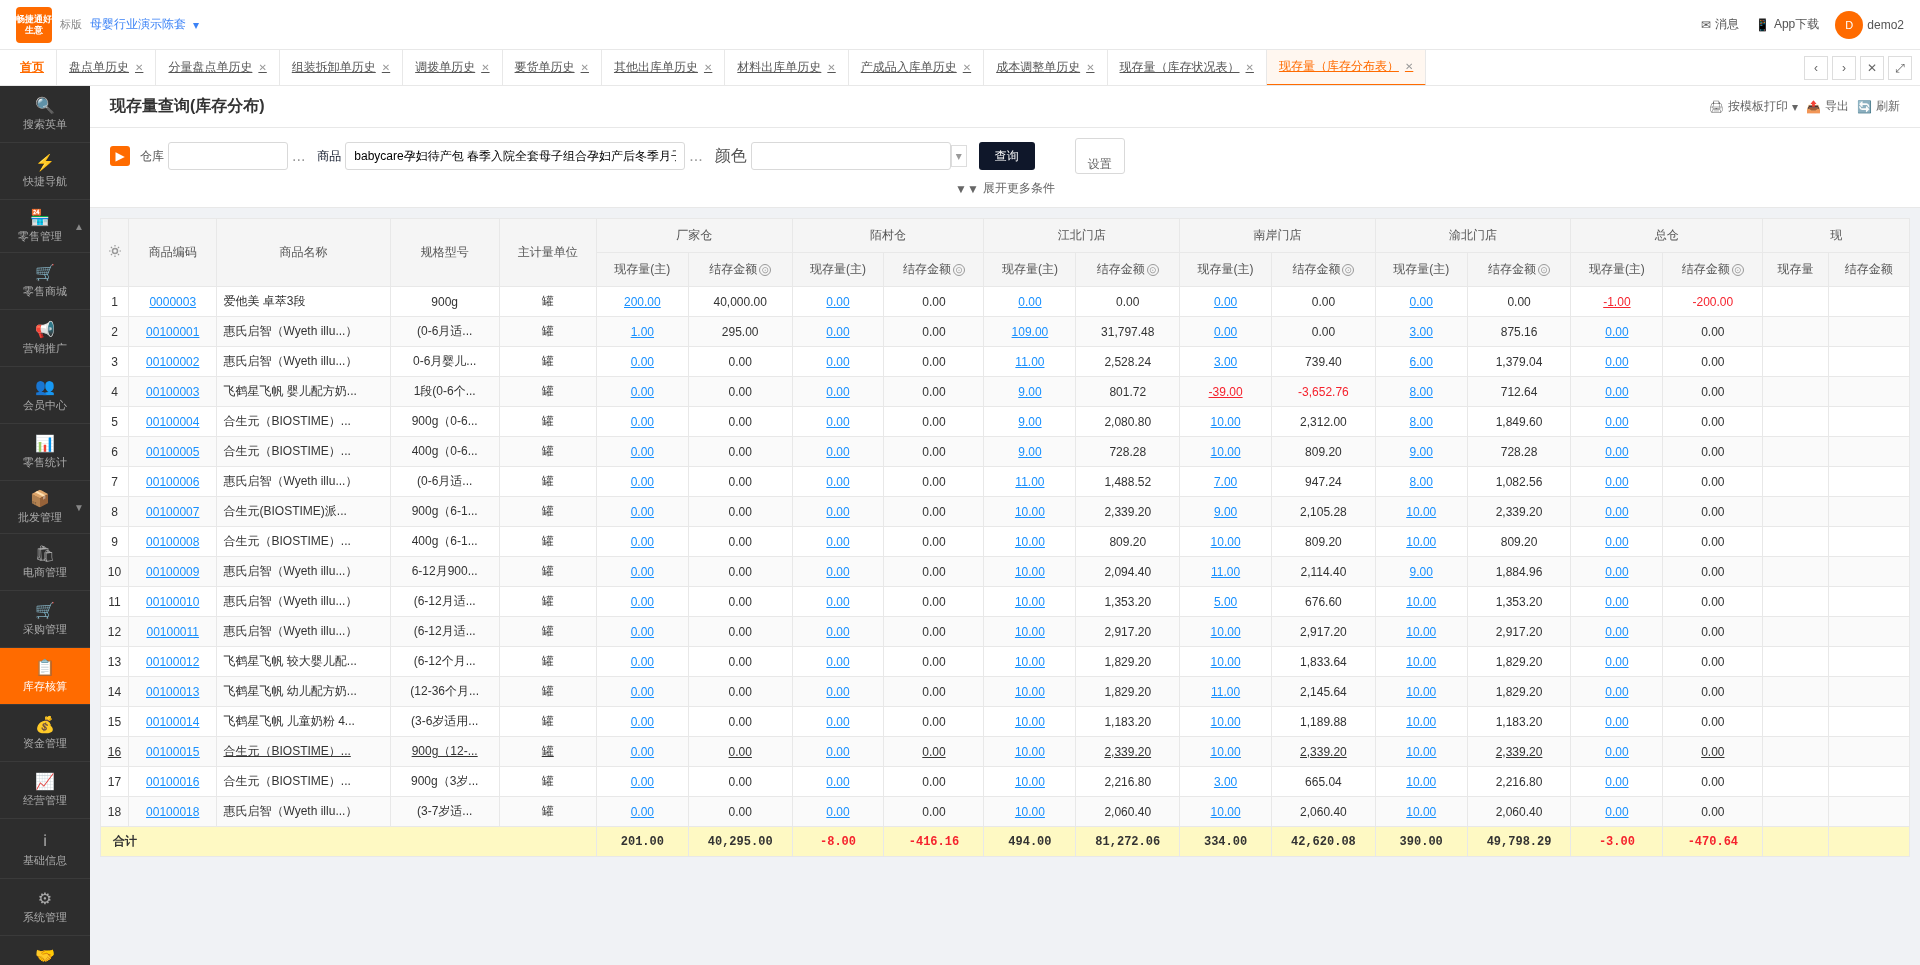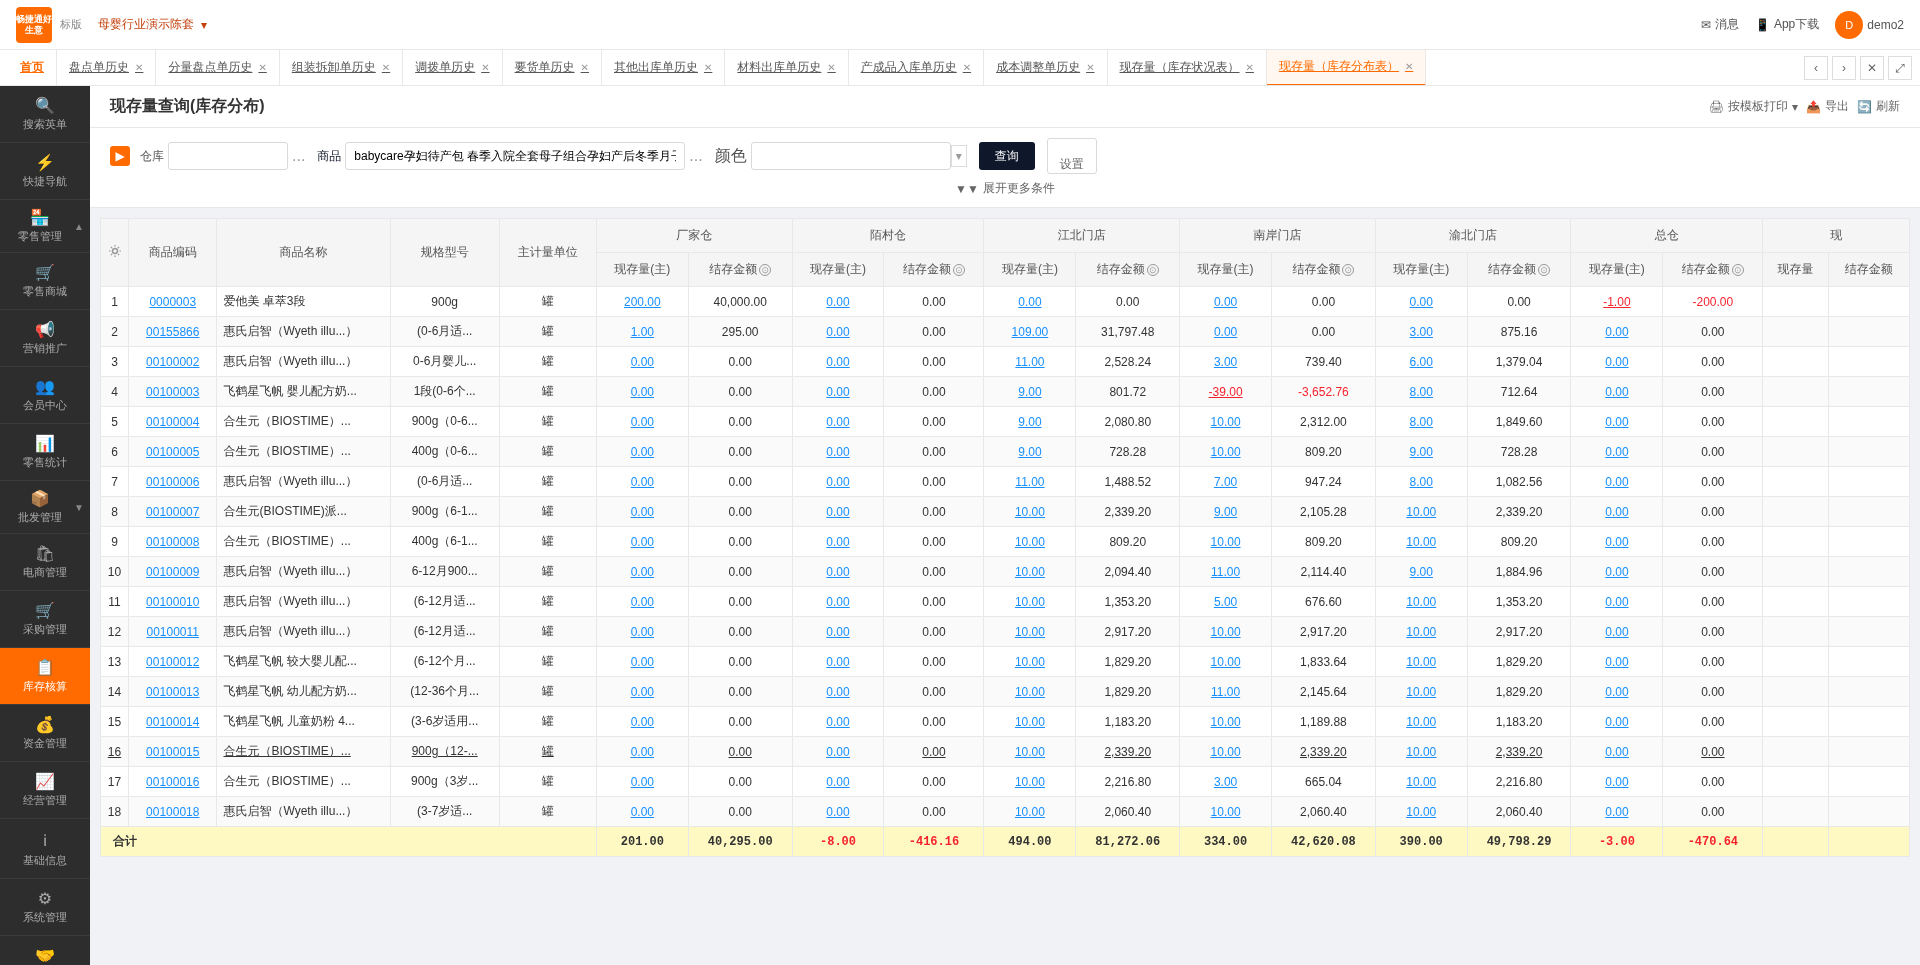--- a/index.html
+++ b/index.html
@@ -36,21 +36,21 @@
     .content { flex: 1; display: flex; flex-direction: column; overflow: hidden; background: #f0f2f5; justify-content: center; }
     
     
     .page-header { background: #fff; padding: 10px 20px; display: flex; align-items: center; justify-content: space-between; border-bottom: 1px solid #e8e8e8; }
     .page-title { font-size: 16px; font-weight: bold; color: #333; }
     .page-actions { display: flex; align-items: center; gap: 8px; }
     .action-btn { display: flex; align-items: center; gap: 4px; font-size: 12px; color: #666; cursor: pointer; }
     .search-input { height: 28px; border: 1px solid #d9d9d9; border-radius: 3px; padding: 0 8px; font-size: 12px; outline: none; }
     .search-input-mid { width: 180px; }
     .query-btn { height: 28px; padding: 0 16px; background: #0f172a; color: #fff; border: none; border-radius: 3px; cursor: pointer; font-size: 12px; }
-    .setting-btn { height: 28px; padding: 17px 12px; background: #fff; color: #666; border: 1px solid #d9d9d9; border-radius: 3px; cursor: pointer; font-size: 12px; }
+    .setting-btn { height: 28px; padding: 17px 12px; background: #fff; color: #666; border: 1px solid #d9d9d9; border-radius: 3px; cursor: pointer; font-size: 12px; margin-left: 28px; }
     .orange-arrow { display: inline-block; width: 20px; height: 20px; background: #ff6b00; color: white; border-radius: 3px; text-align: center; line-height: 20px; font-size: 12px; cursor: pointer; }
     
     
     .table-container { flex: 1; overflow: auto; padding: 10px; }
     .data-table { width: 100%; border-collapse: collapse; background: #fff; font-size: 12px; }
     .data-table th { background: #f5f5f5; padding: 8px 6px; text-align: center; border: 1px solid #e8e8e8; font-weight: normal; color: #555; white-space: nowrap; }
     .data-table td { padding: 6px 6px; border: 1px solid #e8e8e8; text-align: center; white-space: nowrap; }
     .data-table .link-cell { color: #1890ff; text-decoration: underline; cursor: pointer; }
     .data-table .negative { color: #f5222d; }
     .data-table .sum-row { background: #fef9c3; font-weight: bold; font-family: Liberation Mono, monospace; }
@@ -67,21 +67,21 @@
   </style>
 </head>
 <body>
 
 <div class="top-bar">
   <div class="logo-area">
     <div class="logo-icon">
       <span style="font-size:9px; text-align:center; line-height:1.2;">畅捷通好生意</span>
     </div>
     <div style="font-size:11px; color:#888;">标版</div>
-    <div style="display:flex; align-items:center; gap:7px; margin-left:8px; cursor:pointer; color:#c2410c; font-size:12px;">
+    <div style="display:flex; align-items:center; gap:7px; cursor:pointer; color:#3b82f6; font-size:12px;">
       <span>母婴行业演示陈套</span>
       <span>▾</span>
     </div>
   </div>
   <div class="top-right">
     <div class="top-right-item">
       <span>✉</span>
       <span>消息</span>
     </div>
     <div class="top-right-item">
@@ -324,21 +324,21 @@
     <td class="">0.00</td>
     <td class="link-cell">0.00</td>
     <td>0.00</td>
     <td class="link-cell negative">-1.00</td>
     <td class="negative">-200.00</td>
     <td></td>
     <td></td>
   </tr>
             <tr style="background: rgb(250, 250, 250);">
     <td>2</td>
-    <td class="link-cell">00155866</td>
+    <td class="link-cell">00100001</td>
     <td style="text-align:left; max-width:130px; overflow:hidden; text-overflow:ellipsis;">惠氏启智（Wyeth illu...）</td>
     <td>(0-6月适...</td>
     <td>罐</td>
     <td class="link-cell">1.00</td>
     <td>295.00</td>
     <td class="link-cell">0.00</td>
     <td>0.00</td>
     <td class="link-cell">109.00</td>
     <td>31,797.48</td>
     <td class="link-cell ">0.00</td>

